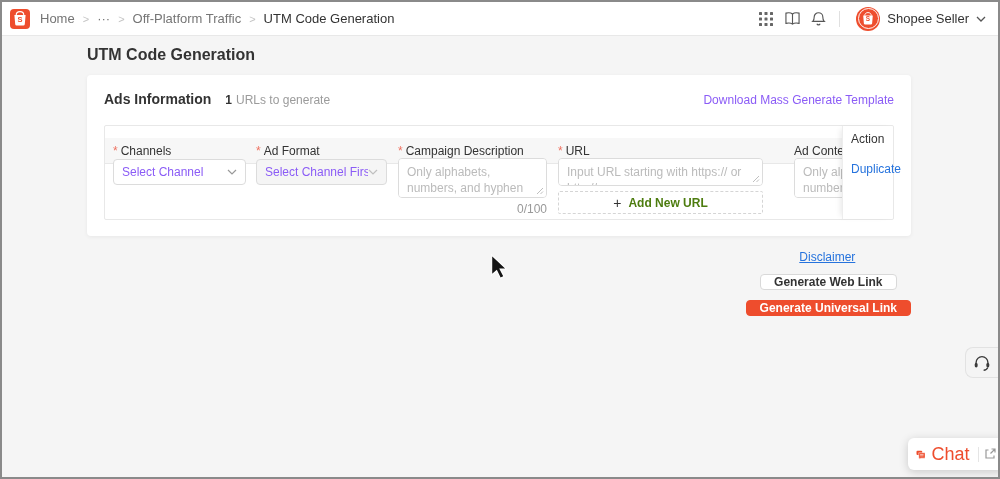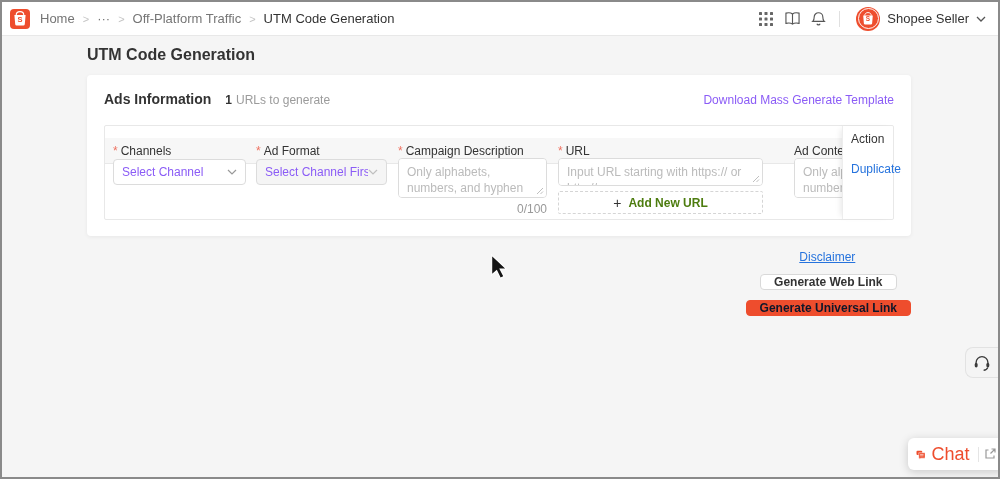--- a/index.html
+++ b/index.html
@@ -104,21 +104,21 @@
   .footer-actions{
     position:absolute; top:248px; right:87px; height:25px;
     display:flex; align-items:center; gap:10px;flex-direction:column;
   }
   .disclaimer{ font-size:12px; color:#2673DD; text-decoration:underline; cursor:pointer; margin-right:2px; }
   .btn{
     height:25px; padding:0 13px; border-radius:4px; border:1px solid #D9D9D9; background:#fff;
     font-family:"Liberation Sans", sans-serif; font-size:12px; font-weight:bold; color:#333;
     display:flex; align-items:center; cursor:pointer;
   }
-  .btn-primary{ background:#EE4D2D; border-color:#EE4D2D; color:#0f172a;text-align:right; }
+  .btn-primary{ background:#EE4D2D; border-color:#EE4D2D; color:#ffffff;text-align:right; }
 
   
   .helper-fab{
     position:absolute; right:0; top:345px; width:33px; height:31px;
     background:#F4F4F4; border:1px solid #E2E2E2; border-right:none;
     border-radius:8px 0 0 8px; display:flex; align-items:center; justify-content:center;
     cursor:pointer;
   }
   .chat-fab{
     position:absolute; left:906px; top:436px; width:96px; height:32px;

